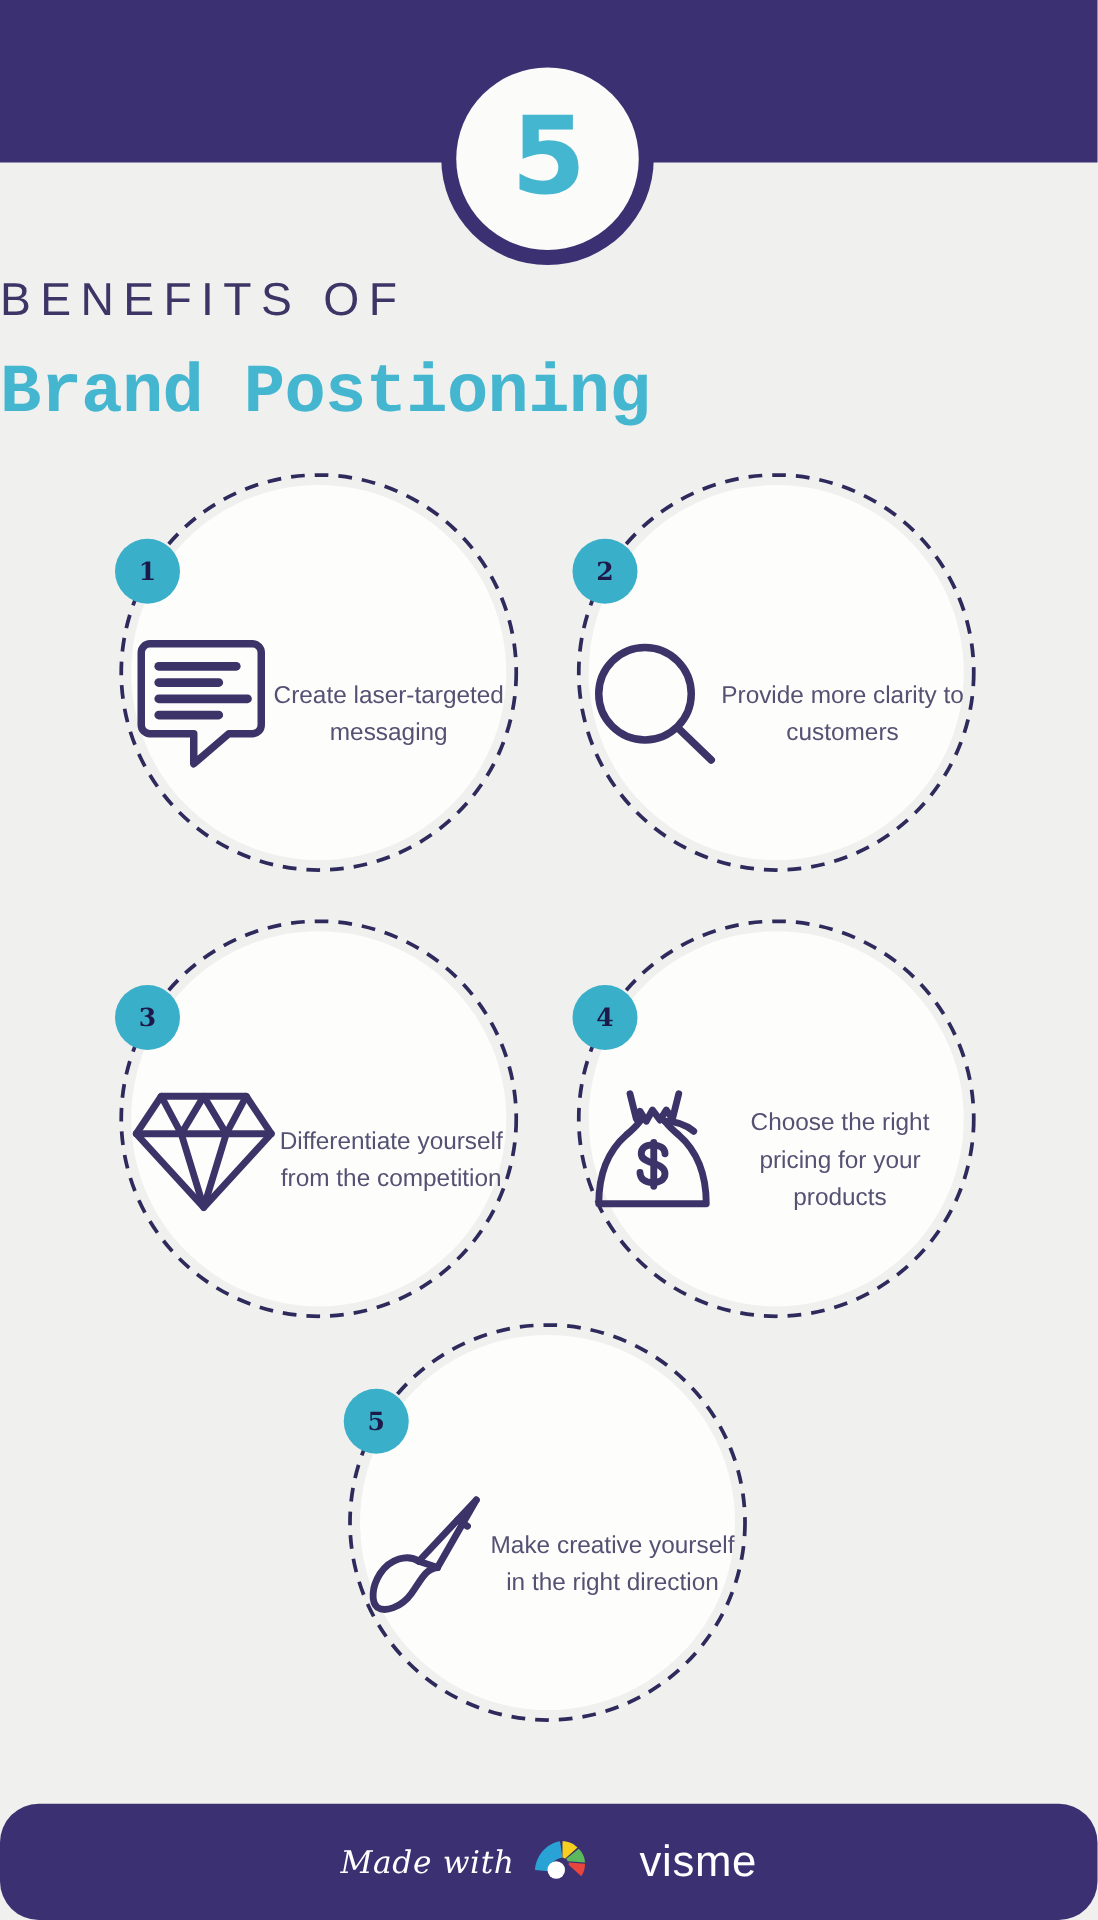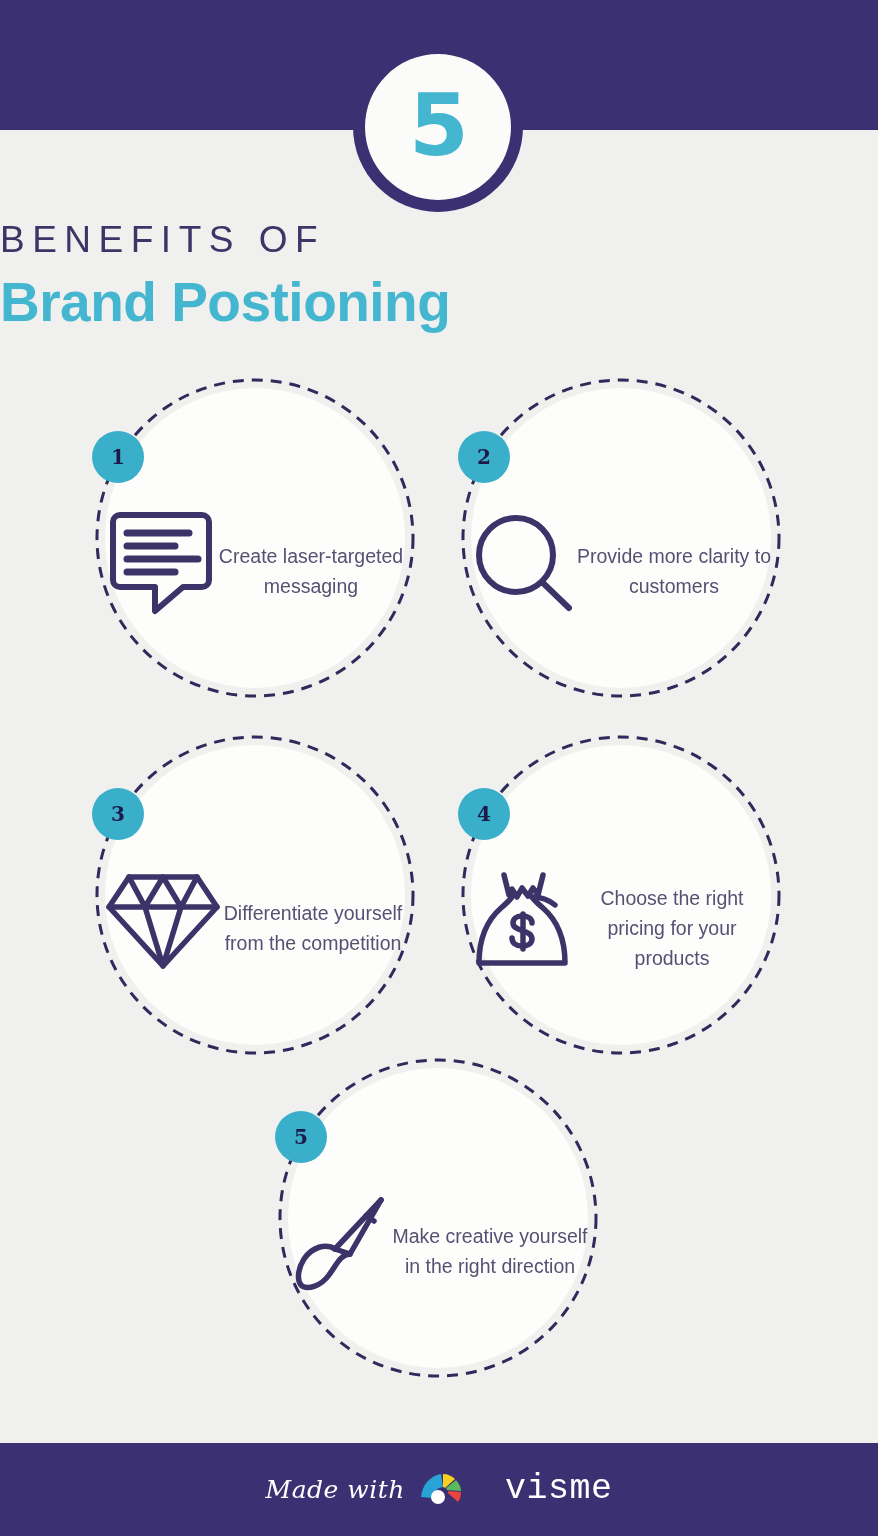--- a/index.html
+++ b/index.html
@@ -67,22 +67,22 @@
   }
   .title-kicker {
     font-family: "Liberation Sans", sans-serif;
     font-size: 37px;
     font-weight: 300;
     letter-spacing: 7.5px;
     color: #3d3566;
     line-height: 1.1;
   }
   .title-main {
-    margin-top: 10px;
-    font-family: Liberation Sans, sans-serif;
+    margin-top: 22px;
+    font-family: Liberation Mono, monospace;
     font-weight: bold;
     font-size: 55px;
     letter-spacing: -0.5px;
     color: #45b6d0;
     line-height: 1.15;
   }
 
   
   .circles-layer {
     position: absolute;
@@ -190,35 +190,36 @@
     left: 0;
     top: 1443px;
     width: 878px;
     height: 93px;
     background: #3b3072;
     display: flex;
     align-items: center;
     justify-content: center;
     gap: 14px;
     z-index: 10;
+    border-radius: 31px;
   }
   .made-with {
     font-family: "DejaVu Serif", serif;
     font-style: italic;
     font-size: 25px;
     color: #ffffff;
     letter-spacing: 0.5px;
   }
   .visme-logo {
     display: flex;
     align-items: center;
     gap: 9px;
   }
   .visme-wordmark {
-    font-family: Liberation Mono, monospace;
+    font-family: Liberation Sans, sans-serif;
     font-size: 35px;
     color: #ffffff;
     letter-spacing: 0.5px;
     line-height: 1;
     margin-left: 33px;
   }
 </style>
 </head>
 <body>
 

